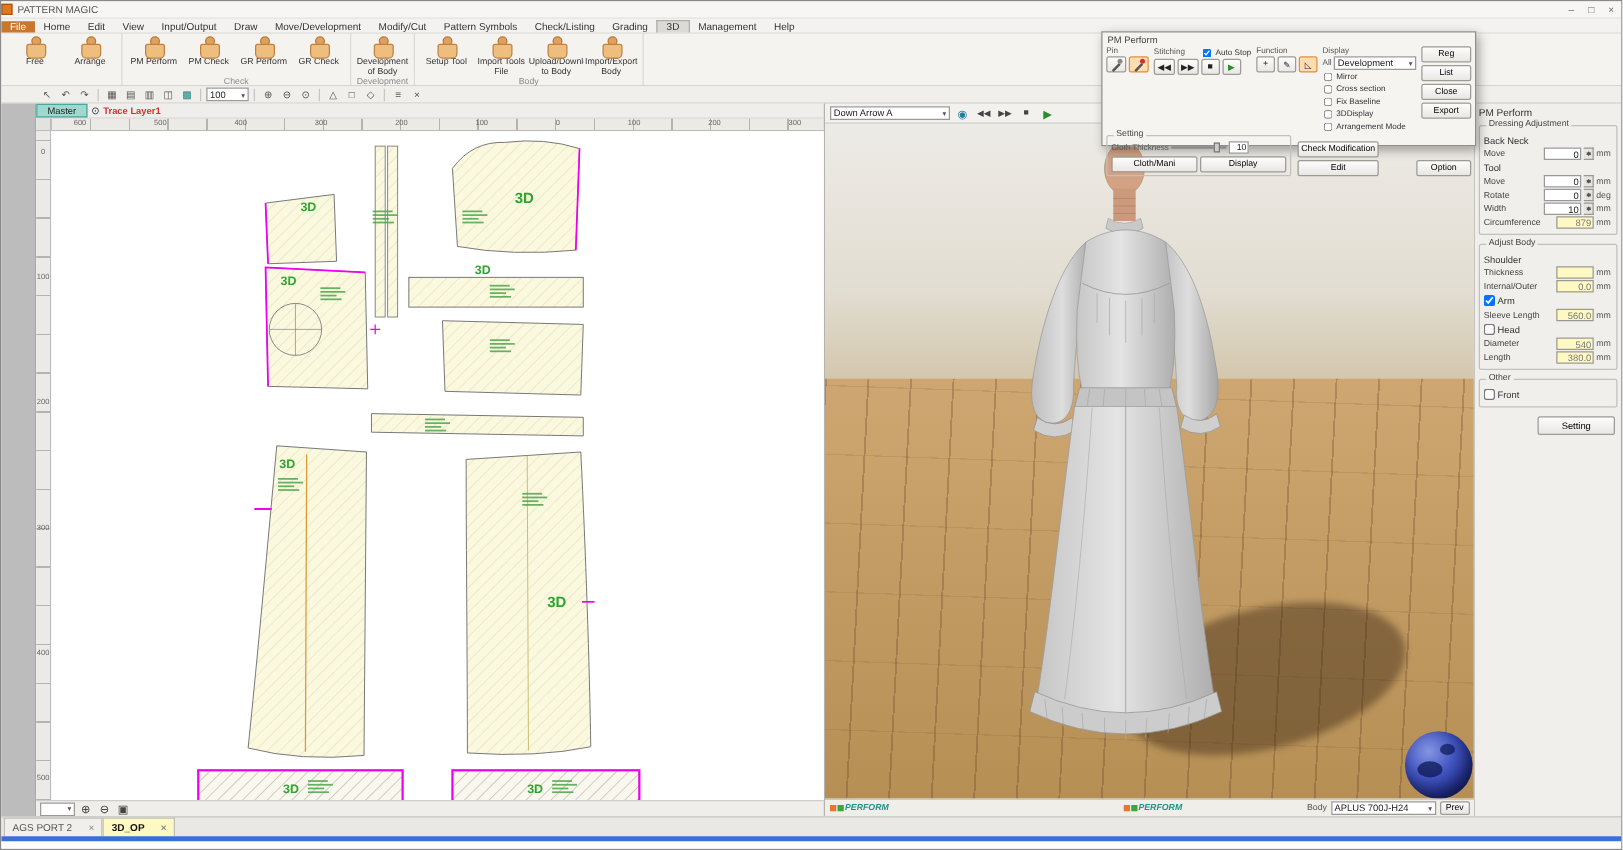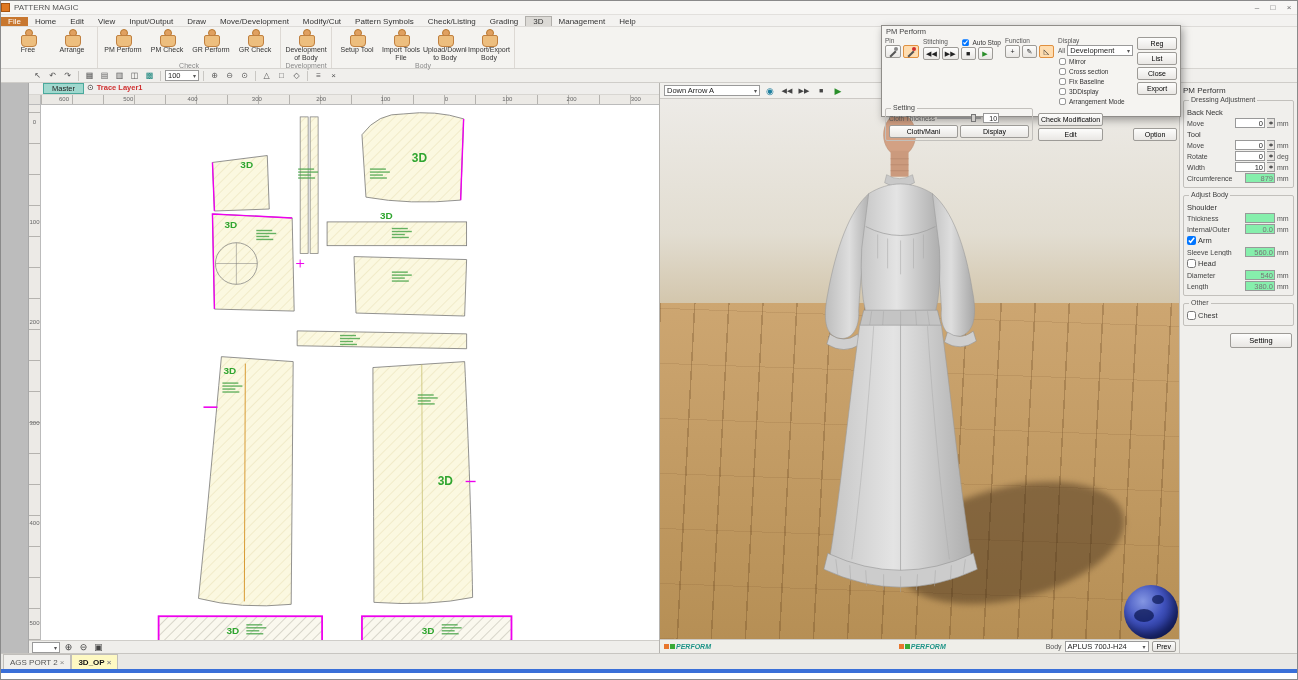--- a/index.html
+++ b/index.html
@@ -27,21 +27,21 @@
 .quickbar{height:14px;background:#f0efec;border-bottom:1px solid #cfcdc9;display:flex;align-items:center;padding-left:30px;gap:2px;}
 .qi{width:13px;height:12px;display:flex;align-items:center;justify-content:center;font-size:8px;color:#555;}
 .qi.teal{color:#18857c;}
 .qsep{width:1px;height:10px;background:#c9c7c3;margin:0 2px;}
 .combo{background:#fff;border:1px solid #9a9a9a;display:inline-flex;align-items:center;justify-content:space-between;font-size:7.5px;padding:0 2px;height:11px;}
 .caret{font-size:6px;color:#555;margin-left:2px;}
 
 .main{position:absolute;left:0;top:82px;right:0;bottom:26px;display:flex;}
 .gutter{width:28px;background:#bcbcbc;border-right:1px solid #a8a8a8;}
 .canvas2d{width:630px;display:flex;flex-direction:column;background:#fff;}
-.layerrow{height:12px;background:#efeeec;display:flex;gap:3px;border-bottom:1px solid #d8d6d2;padding-left:14px;}
+.layerrow{height:12px;background:#efeeec;display:flex;align-items:center;gap:3px;border-bottom:1px solid #d8d6d2;padding-left:0;}
 .mastertab{background:#9fd8ce;border:1px solid #4aa99c;font-size:7.5px;padding:0 8px;height:11px;display:flex;align-items:center;}
 .eyeicon{font-size:8px;color:#333;}
 .tracelabel{color:#d03030;font-size:7.5px;font-weight:bold;}
 .rulerrow{height:10px;display:flex;}
 .rulercorner{width:12px;background:#e4e2de;border-right:1px solid #bbb;border-bottom:1px solid #bbb;}
 .rulertop{flex:1;background:#eceae6;border-bottom:1px solid #bbb;display:flex;justify-content:space-between;padding:1px 18px 0;font-size:6px;color:#666;background-image:repeating-linear-gradient(90deg,#b5b3af 0 1px,transparent 1px 31px);}
 .canvasbody{flex:1;display:flex;min-height:0;}
 .rulerleft{width:12px;background:#eceae6;border-right:1px solid #bbb;display:flex;flex-direction:column;justify-content:space-between;padding:14px 0;font-size:6px;color:#666;text-align:center;background-image:repeating-linear-gradient(0deg,#b5b3af 0 1px,transparent 1px 31px);}
 .drawarea{flex:1;position:relative;background:#fff;}
 .drawarea svg{position:absolute;inset:0;width:100%;height:100%;}
@@ -73,32 +73,32 @@
 .sbtn{font-size:7px;padding:0 4px;height:11px;background:linear-gradient(#fcfcfb,#e7e5e2);border:1px solid #9d9b97;border-radius:2px;}
 
 .sidebar{flex:1;background:#f0efec;border-left:1px solid #c5c3bf;padding:2px 3px;font-size:7.5px;}
 .sb-title{font-size:8px;color:#333;margin:1px 0 5px;}
 .group{border:1px solid #c2c0bc;border-radius:2px;padding:5px 3px 3px;position:relative;margin-bottom:7px;}
 .legend{position:absolute;top:-5px;left:5px;background:#f0efec;padding:0 2px;font-size:7px;color:#444;}
 .sublabel{font-size:7.5px;color:#333;margin:2px 0 1px;}
 .srow{display:flex;align-items:center;margin:1px 0;gap:2px;}
 .srow .lab{flex:1;color:#444;font-size:7px;white-space:nowrap;overflow:hidden;}
 .numbox{width:30px;height:10px;background:#fff;border:1px solid #999;display:flex;align-items:center;justify-content:flex-end;padding-right:1px;font-size:7.5px;}
-.numbox.dis{background:#86efac;color:#777;}
+.numbox.dis{background:#fef9c3;color:#777;}
 .spin{width:8px;height:10px;border:1px solid #999;border-left:none;background:#e6e4e1;position:relative;}
 .spin::before{content:"";position:absolute;left:2px;top:2px;border-left:2px solid transparent;border-right:2px solid transparent;border-bottom:3px solid #555;}
 .spin::after{content:"";position:absolute;left:2px;bottom:2px;border-left:2px solid transparent;border-right:2px solid transparent;border-top:3px solid #555;}
 .unit{width:13px;font-size:7px;color:#555;}
 .cbrow{display:flex;align-items:center;gap:2px;margin:2px 0;}
 input[type=checkbox]{width:9px;height:9px;margin:0;}
 .cblab{font-size:7.5px;color:#333;}
 .setbtn{display:block;margin:2px 2px 0 auto;width:62px;height:15px;font-size:7.5px;background:linear-gradient(#fdfdfc,#e8e6e3);border:1px solid #9d9b97;border-radius:2px;}
 
 .tabbar{position:absolute;left:0;right:0;bottom:10px;height:16px;background:#e9e8e5;border-top:1px solid #c7c5c1;display:flex;align-items:flex-end;padding-left:2px;font-size:8px;}
-.tab{display:flex;align-items:center;gap:2px;padding:1px 6px;height:15px;border:1px solid #c0beba;border-bottom:none;background:#f0efec;color:#555;}
+.tab{display:flex;align-items:center;gap:13px;padding:1px 6px;height:15px;border:1px solid #c0beba;border-bottom:none;background:#f0efec;color:#555;}
 .tab.active{background:#fef9c3;font-weight:bold;color:#111;}
 .tclose{color:#888;font-size:8px;}
 .bottomstrip{position:absolute;left:0;right:0;bottom:0;height:10px;background:#fff;}
 .bluebar{height:4px;background:#3a6fd8;}
 
 .dialog{position:absolute;left:880px;top:24px;width:300px;height:92px;background:#f5f4f1;border:1px solid #8f8d89;box-shadow:2px 3px 8px rgba(0,0,0,.35);z-index:40;font-size:7px;}
 .dtitle{font-size:7.5px;color:#444;padding:1px 4px;}
 .dtop{display:flex;gap:4px;padding:0 3px;}
 .dcol{display:flex;flex-direction:column;}
 .dcap{font-size:6.5px;color:#555;margin-bottom:1px;}
@@ -540,21 +540,21 @@
           <span class="numbox dis">
               <span>380.0</span>
             </span>
           <span class="unit">mm</span>
         </div>
       </div>
       <div class="group">
         <span class="legend">Other</span>
         <label class="cbrow">
             <input type="checkbox" style="">
-            <span class="cblab">Chest</span>
+            <span class="cblab">Front</span>
           </label>
       </div>
       <button class="setbtn">Setting</button>
     </div>
   </div>
 
   <div class="tabbar">
     <span class="tab">
         <span>AGS PORT 2</span>
         <span class="tclose">×</span>

